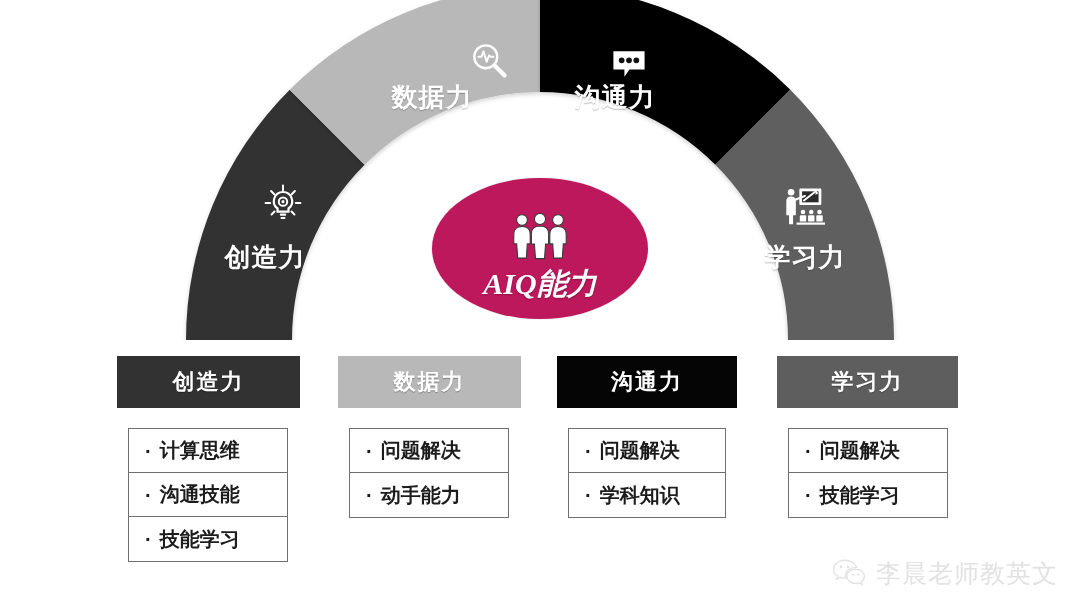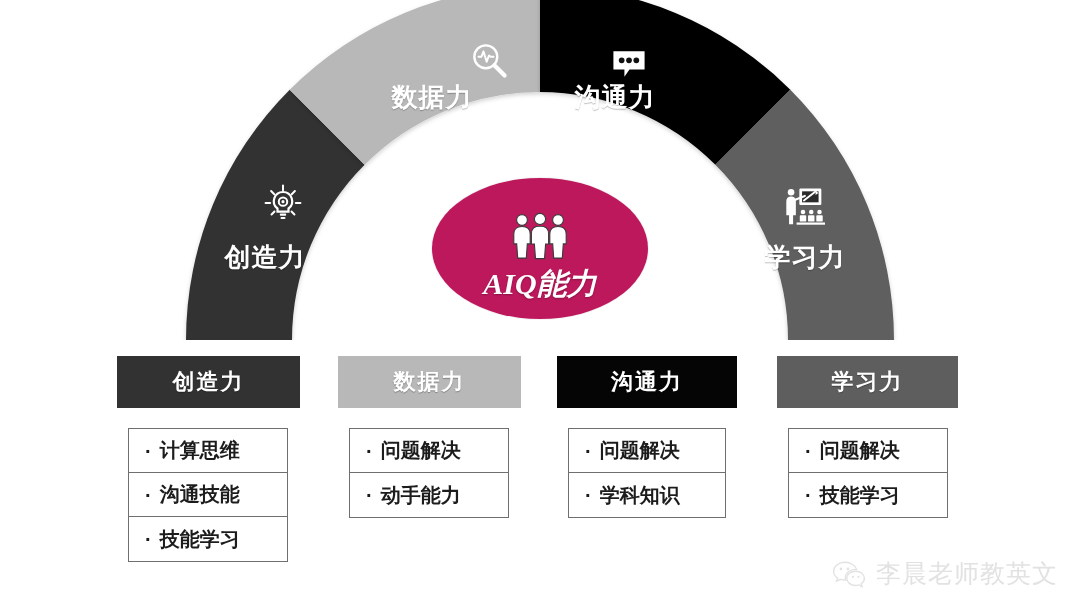--- a/index.html
+++ b/index.html
@@ -85,21 +85,21 @@
     border-bottom:1.5px solid #6f6f6f;
     box-sizing:border-box;
     white-space:nowrap;
   }
   .list-item:last-child{border-bottom:none;}
   .bullet{margin-right:8px;font-size:20px;line-height:1;}
 
   
   #watermark{
     position:absolute;right:22px;bottom:18px;
-    display:flex;align-items:center;
+    display:flex;align-items:flex-start;
     gap:10px;
     color:#e2e2e2;
     font-size:25px;
     letter-spacing:1px;
     white-space:nowrap;
     user-select:none;
   }
   #watermark svg{display:block;}
 </style>
 </head>

